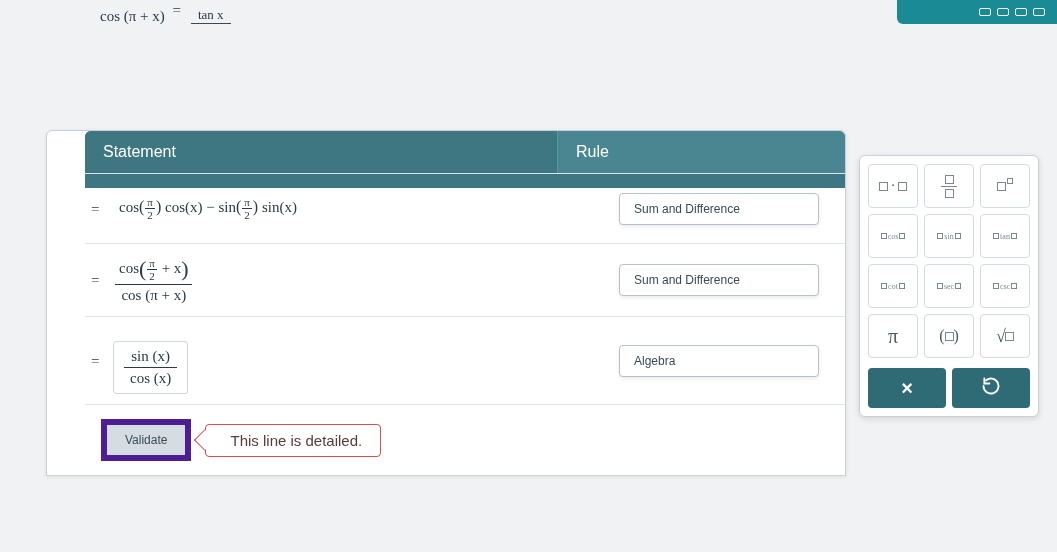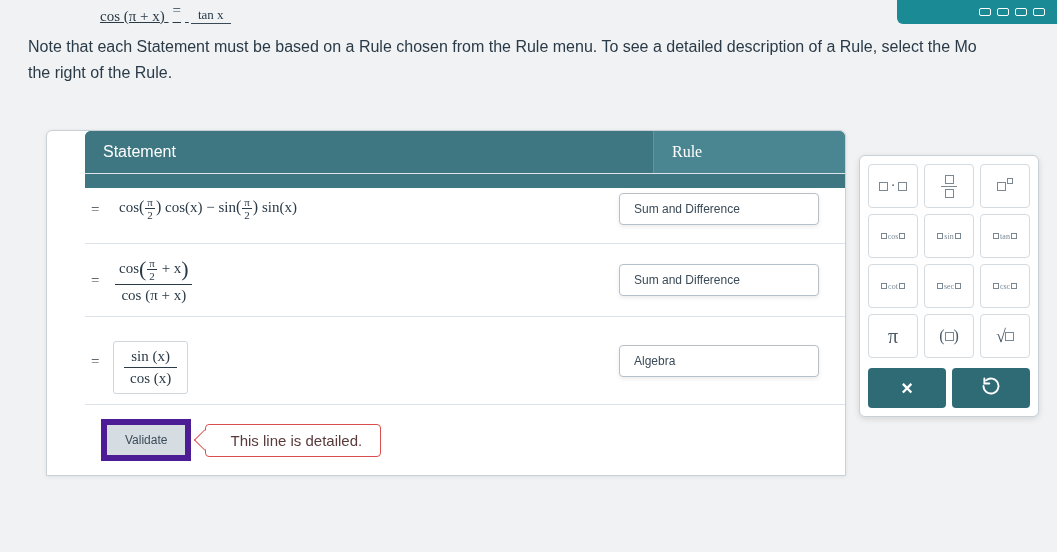--- a/index.html
+++ b/index.html
@@ -28,21 +28,20 @@
   .topbar .pill {
     width: 12px; height: 8px;
     border: 1.5px solid #fff;
     border-radius: 2px;
   }
   .pre-equation {
     position: absolute;
     top: 2px; left: 100px;
     font-size: 16px;
     color: #3a4a57;
-    text-decoration: underline;
   }
   .pre-equation .frac {
     display: inline-block;
     vertical-align: middle;
     text-align: center;
     font-size: 14px;
   }
   .pre-equation .frac .den {
     border-top: 1px solid #3a4a57;
     display: block;
@@ -74,25 +73,24 @@
     font-size: 16px;
     border-radius: 6px 6px 0 0;
     overflow: hidden;
   }
   .proof-header .col-statement {
     flex: 1;
     padding: 12px 18px;
     background: #3e7681;
   }
   .proof-header .col-rule {
-    width: 192px;
+    width: 288px;
     padding: 12px 18px;
     background: #4a8691;
     border-left: 1px solid #5a98a3;
-    font-family: Liberation Serif, serif;
   }
   .proof-row {
     display: flex;
     border-top: 1px solid #dde3e8;
     min-height: 70px;
     position: relative;
   }
   .proof-row .col-statement {
     flex: 1;
     padding: 10px 16px 10px 26px;
@@ -255,22 +253,21 @@
 <div class="pre-equation math">
   <span>cos (π + x)</span>
   <span style="vertical-align:6px; margin:0 4px;">=</span>
   <span class="frac" style="font-size:13px;">
     <span class="num">tan x</span>
     <span class="den" style="min-width:40px; height:4px;"></span>
   </span>
 </div>
 
 <div class="instructions">
-  <span>Note that each Statement must be based on a Rule chosen from the Rule menu. To see a detailed description of a Rule, select the Mo</span><br>
-  <span>the right of the Rule.</span>
+  <br>
 </div>
 
 <div class="proof-panel">
   <div class="proof-header">
     <div class="col-statement">Statement</div>
     <div class="col-rule">Rule</div>
   </div>
 
   <div class="proof-row" style="position:relative;">
     <div class="row1-mask"></div>

